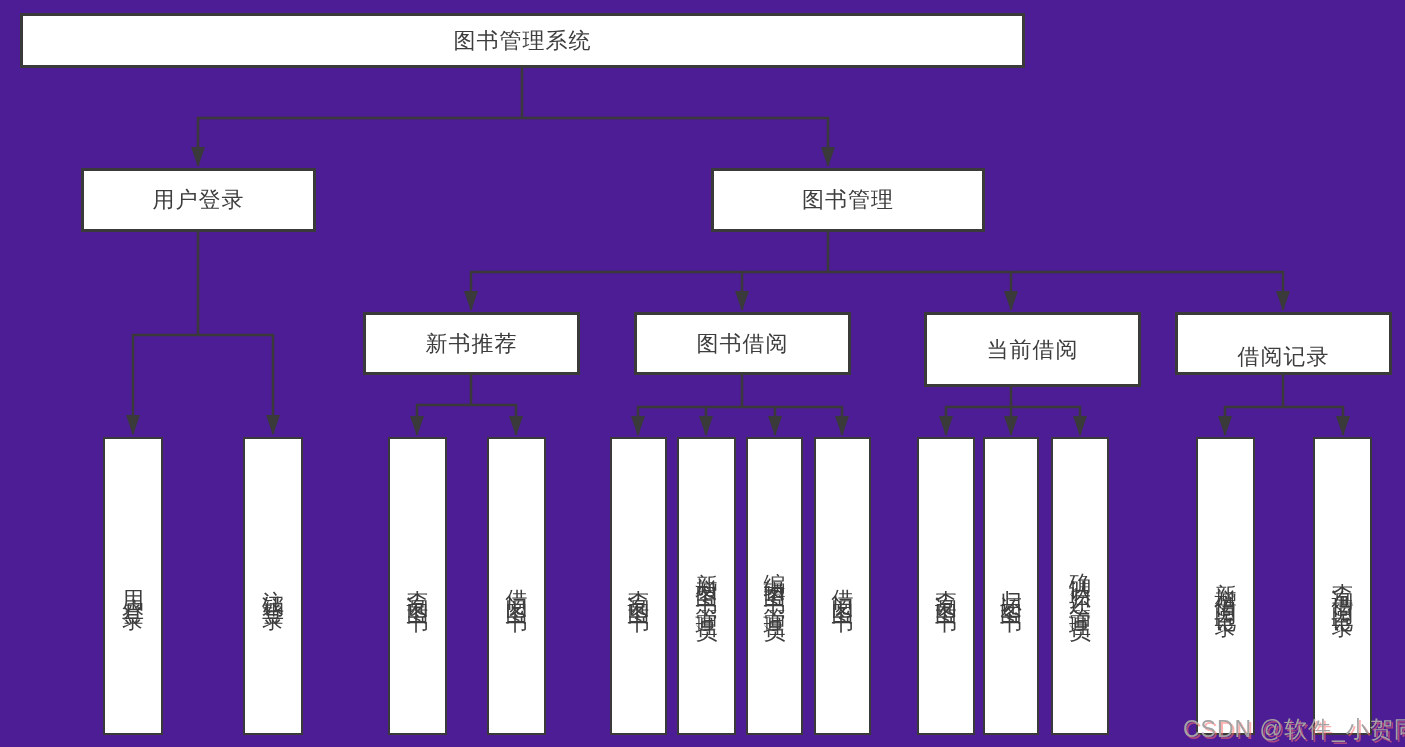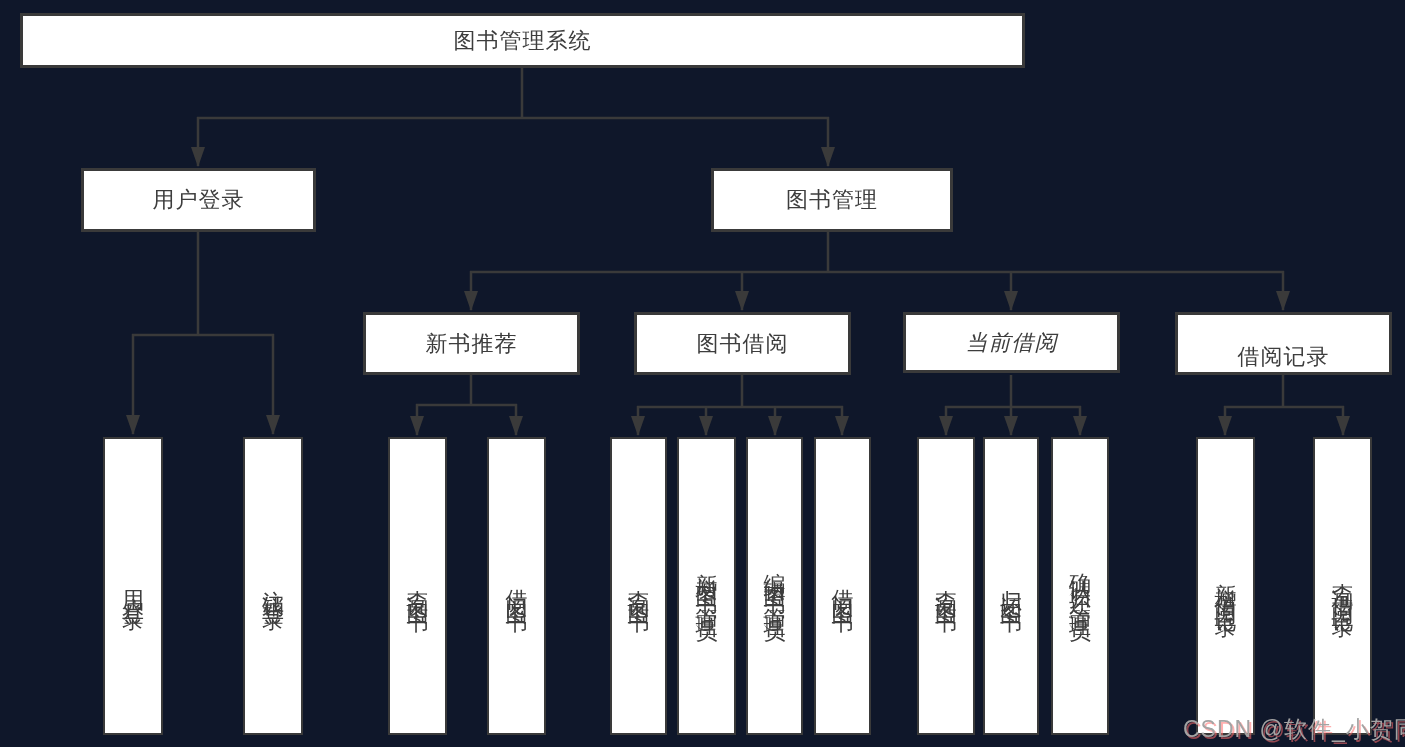--- a/index.html
+++ b/index.html
@@ -6,21 +6,21 @@
     --line:#3a3a3a;
     --text:#3d3d3d;
     --wm:#a3a3a3;
     --wm-shadow:rgba(255,110,110,.55);
   }
   html,body{margin:0;padding:0;background:#ffffff;}
   body{font-family:"Liberation Sans","DejaVu Sans",sans-serif;color:var(--text);}
   .stage{
     position:relative;
     width:1405px;height:747px;
-    background:#0f172a;
+    background:#4c1d95;
     overflow:hidden;
   }
   .wires{position:absolute;left:0;top:0;pointer-events:none;}
   .box{
     position:absolute;
     box-sizing:border-box;
     background:#ffffff;
     border:3px solid var(--line);
     display:flex;align-items:center;justify-content:center;
     font-size:22px;letter-spacing:1px;
@@ -102,31 +102,31 @@
     </g>
   </svg>
 
   <div class="box" style="left:20px;top:13px;width:1005px;height:55px;">
     <span>图书管理系统</span>
   </div>
 
   <div class="box" style="left:81px;top:168px;width:235px;height:64px;">
     <span>用户登录</span>
   </div>
-  <div class="box" style="left:711px;top:168px;width:242px;height:64px;">
+  <div class="box" style="left:711px;top:168px;width:274px;height:64px;">
     <span>图书管理</span>
   </div>
 
   <div class="box" style="left:634px;top:312px;width:217px;height:63px;">
     <span>图书借阅</span>
   </div>
   <div class="box" style="left:363px;top:312px;width:217px;height:63px;">
     <span>新书推荐</span>
   </div>
-  <div class="box" style="left:903px;top:312px;width:217px;height:61px;font-style:italic;">
+  <div class="box" style="left:924px;top:312px;width:217px;height:75px;">
     <span>当前借阅</span>
   </div>
   <div class="box" style="left:1175px;top:312px;width:217px;height:63px;align-items:flex-end;">
     <span>借阅记录</span>
   </div>
 
   <div class="vbox" style="left:103px;width:60px;">
     <span>用户登录</span>
   </div>
   <div class="vbox" style="left:243px;width:60px;">

